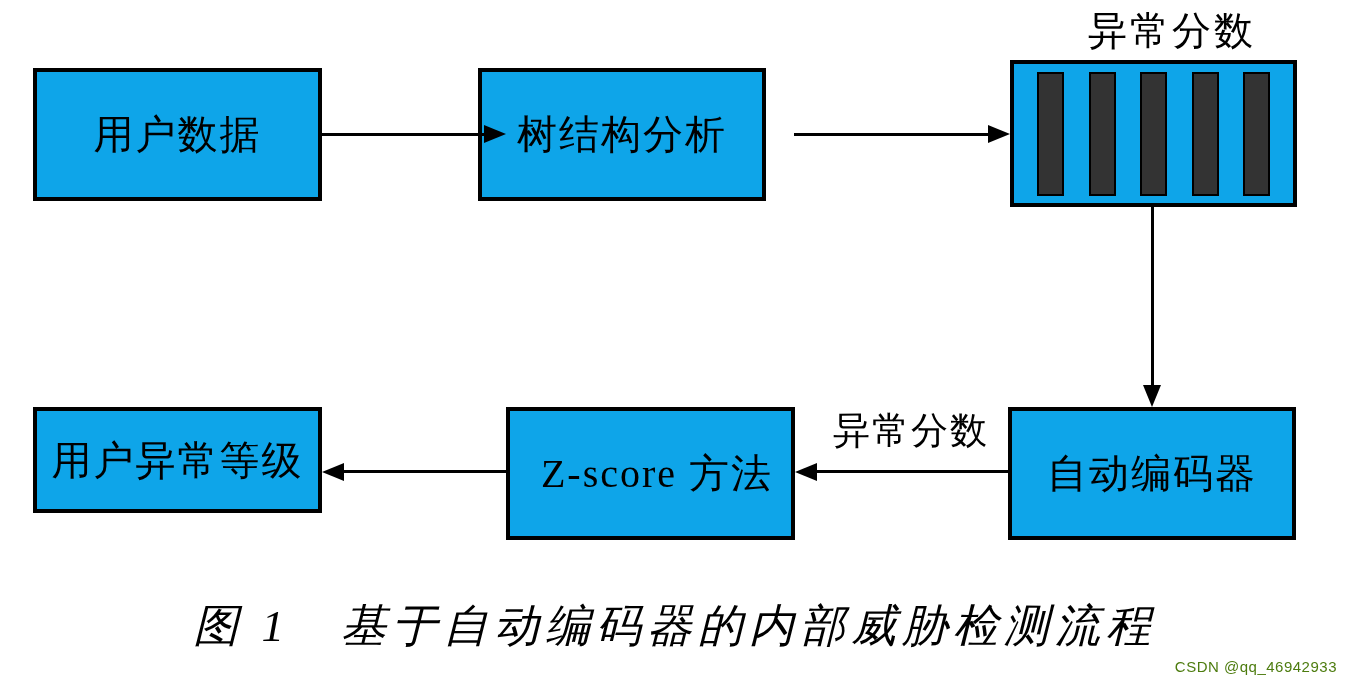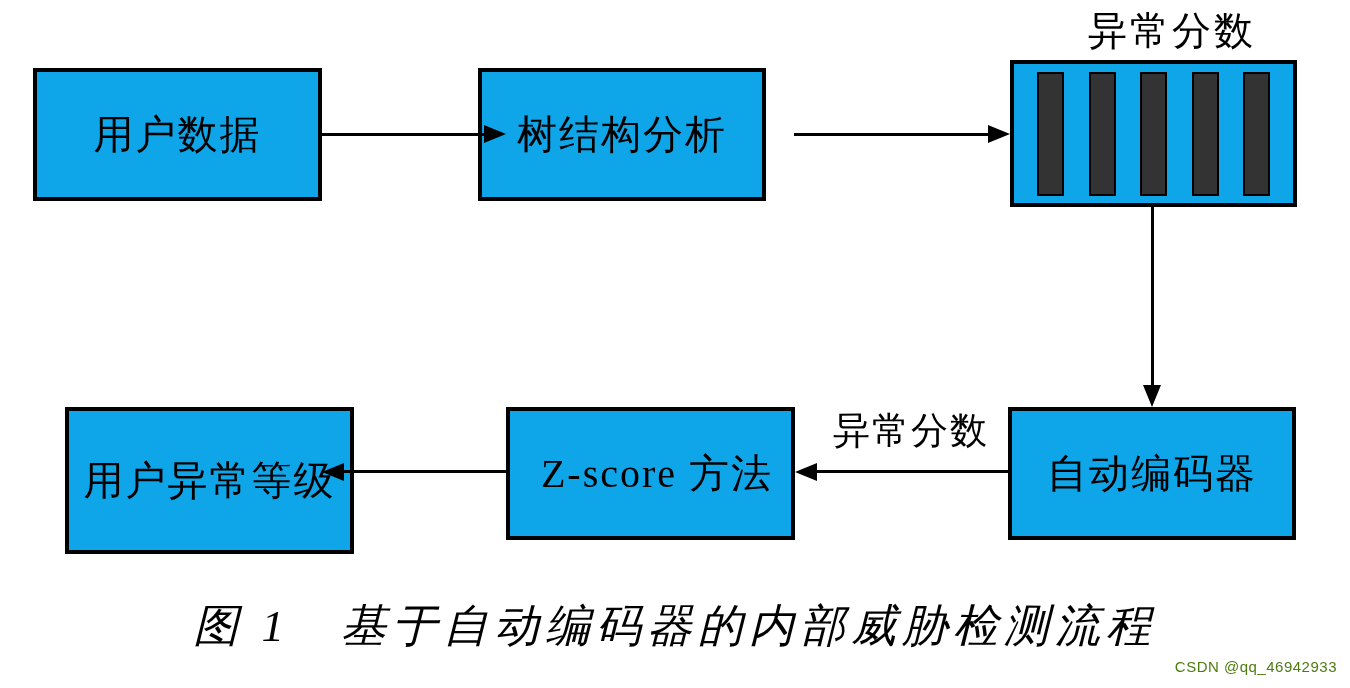--- a/index.html
+++ b/index.html
@@ -26,21 +26,21 @@
     justify-content: center;
     font-family: "Liberation Serif", "DejaVu Serif", serif;
     font-size: 40px;
     color: #000000;
     letter-spacing: 2px;
     white-space: nowrap;
   }
   .box-user-data        { left: 33px;   top: 68px;  width: 289px; height: 133px; }
   .box-tree-analysis    { left: 478px;  top: 68px;  width: 288px; height: 133px; }
   .box-feature-vector   { left: 1010px; top: 60px;  width: 287px; height: 147px; }
-  .box-user-anomaly     { left: 33px;   top: 407px; width: 289px; height: 147px; margin-left: 32px; }
+  .box-user-anomaly     { left: 33px;   top: 407px; width: 289px; height: 106px; }
   .box-zscore           { left: 506px;  top: 407px; width: 289px; height: 133px; padding-left: 13px; }
   .box-autoencoder      { left: 1008px; top: 407px; width: 288px; height: 133px; text-align: center; }
 
   
   .fv-bars {
     position: absolute;
     left: 0; right: 0; top: 0; bottom: 0;
     display: flex;
     align-items: center;
     justify-content: space-between;

